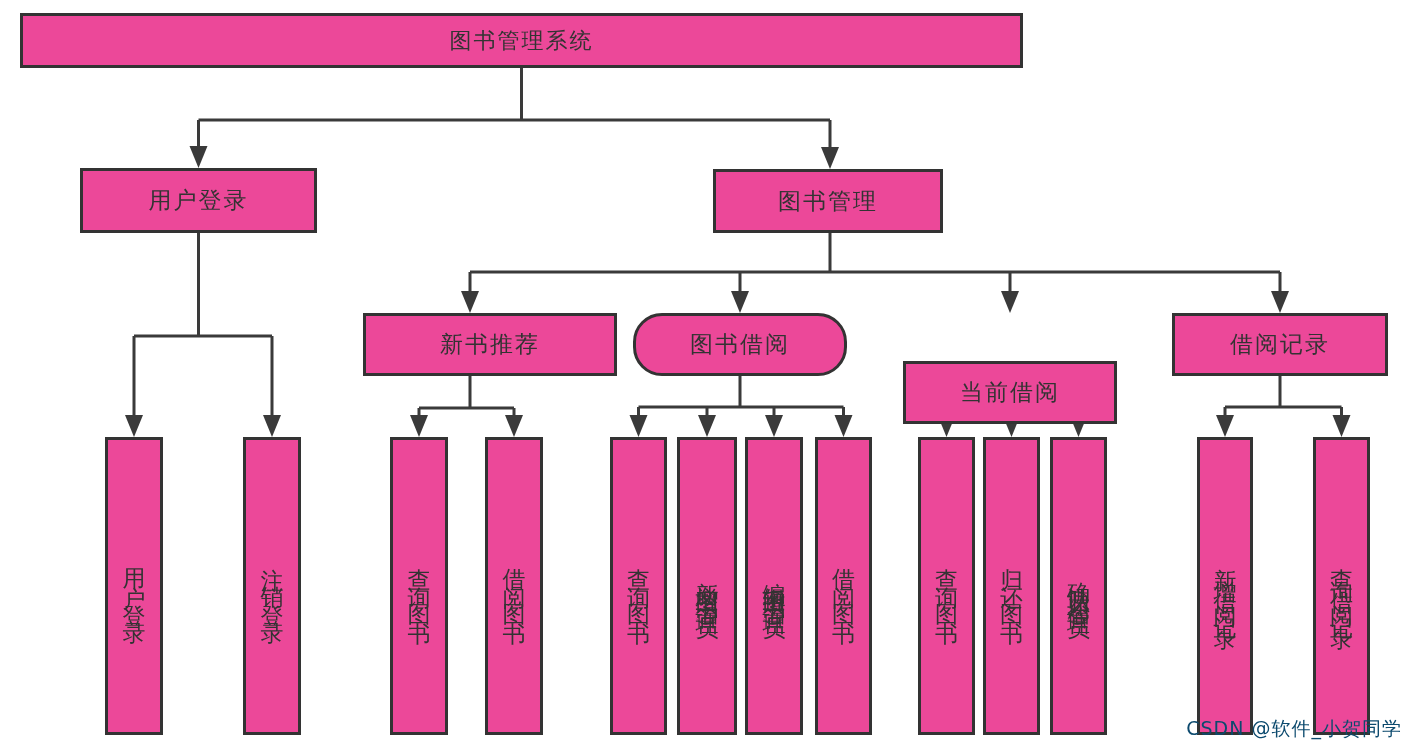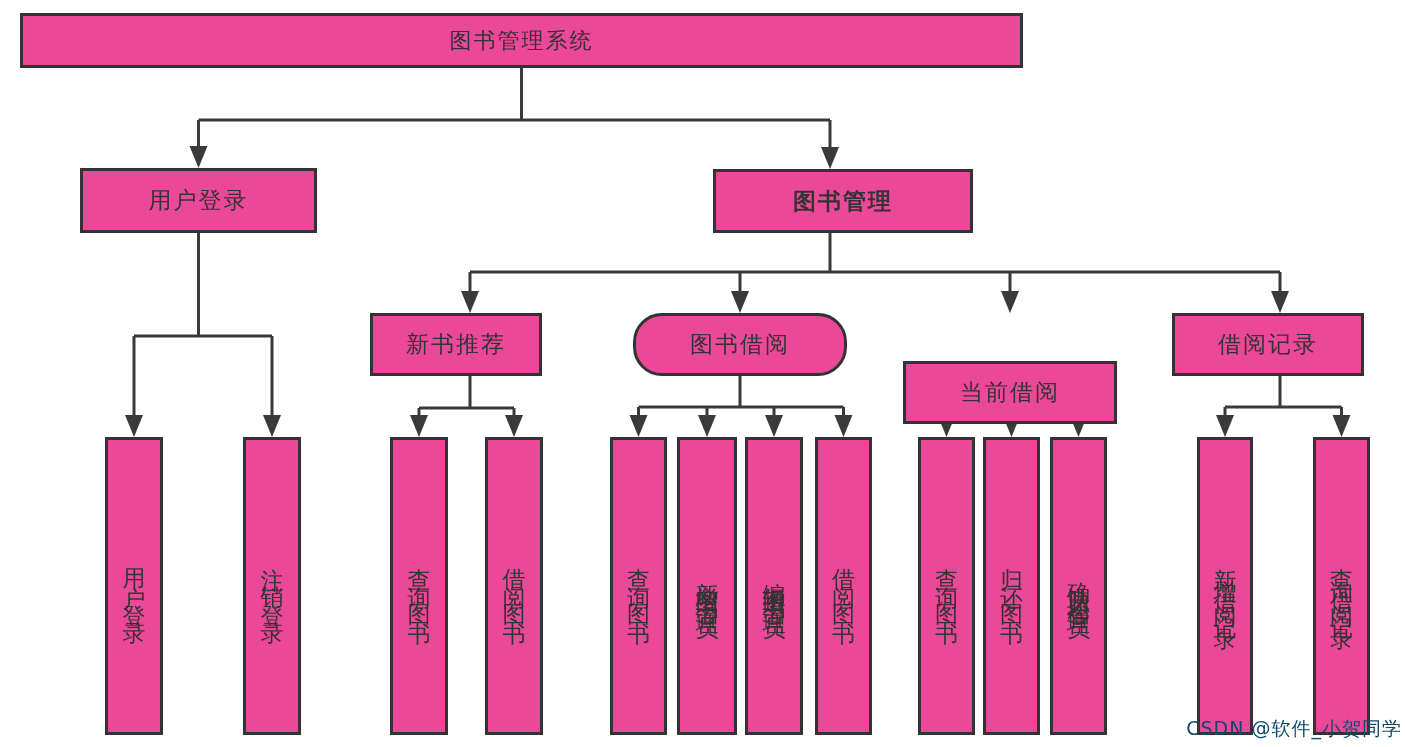--- a/index.html
+++ b/index.html
@@ -16,25 +16,25 @@
     font-size:23px;letter-spacing:2px;line-height:1;
   }
   .leaf{letter-spacing:0;}
   .v-text{
     writing-mode:vertical-rl;text-orientation:mixed;
     font-size:23px;line-height:1;white-space:nowrap;
   }
   
   .n-root{left:20px;top:13px;width:1003px;height:55px;font-size:22px;}
   .n-user-login{left:80px;top:168px;width:237px;height:65px;}
-  .n-book-mgmt{left:713px;top:169px;width:260px;height:64px;font-weight:bold;}
-  .n-new-rec{left:363px;top:313px;width:172px;height:63px;margin-left:7px;}
+  .n-book-mgmt{left:713px;top:169px;width:230px;height:64px;}
+  .n-new-rec{left:363px;top:313px;width:254px;height:63px;}
   .n-book-borrow{left:633px;top:313px;width:214px;height:63px;border-radius:29px;}
   .n-cur-borrow{left:903px;top:313px;width:214px;height:63px;margin-top:48px;}
-  .n-borrow-rec{left:1172px;top:313px;width:192px;height:63px;}
+  .n-borrow-rec{left:1172px;top:313px;width:216px;height:63px;}
   .leaf{top:437px;height:298px;}
   .lf-1{left:105px;width:58px;}
   .lf-2{left:243px;width:58px;}
   .lf-3{left:390px;width:58px;}
   .lf-4{left:485px;width:58px;}
   .lf-5{left:610px;width:57px;}
   .lf-6{left:677px;width:60px;}
   .lf-7{left:745px;width:58px;}
   .lf-8{left:815px;width:57px;}
   .lf-9{left:918px;width:57px;}

